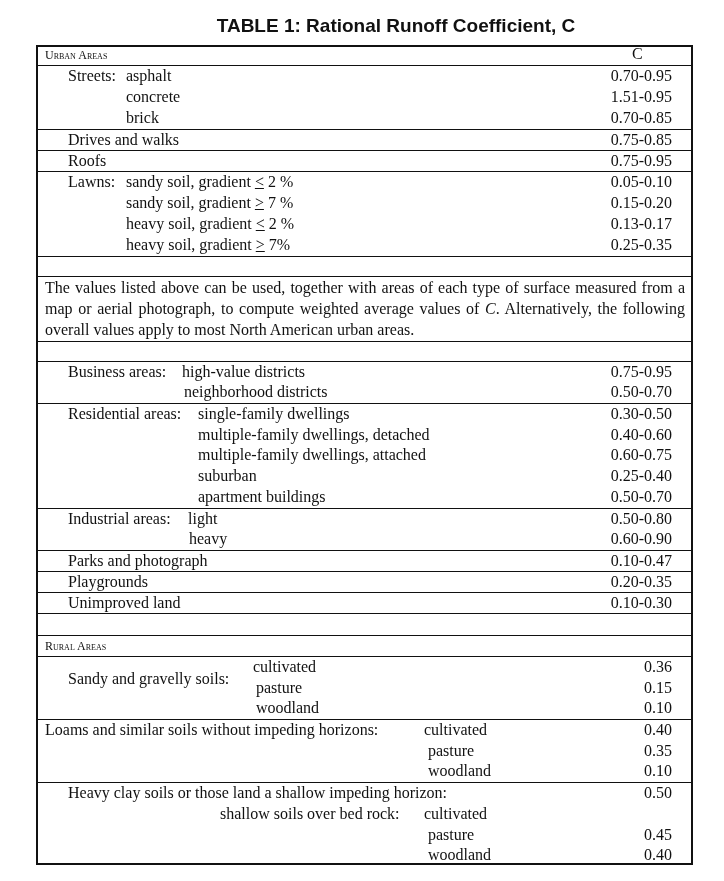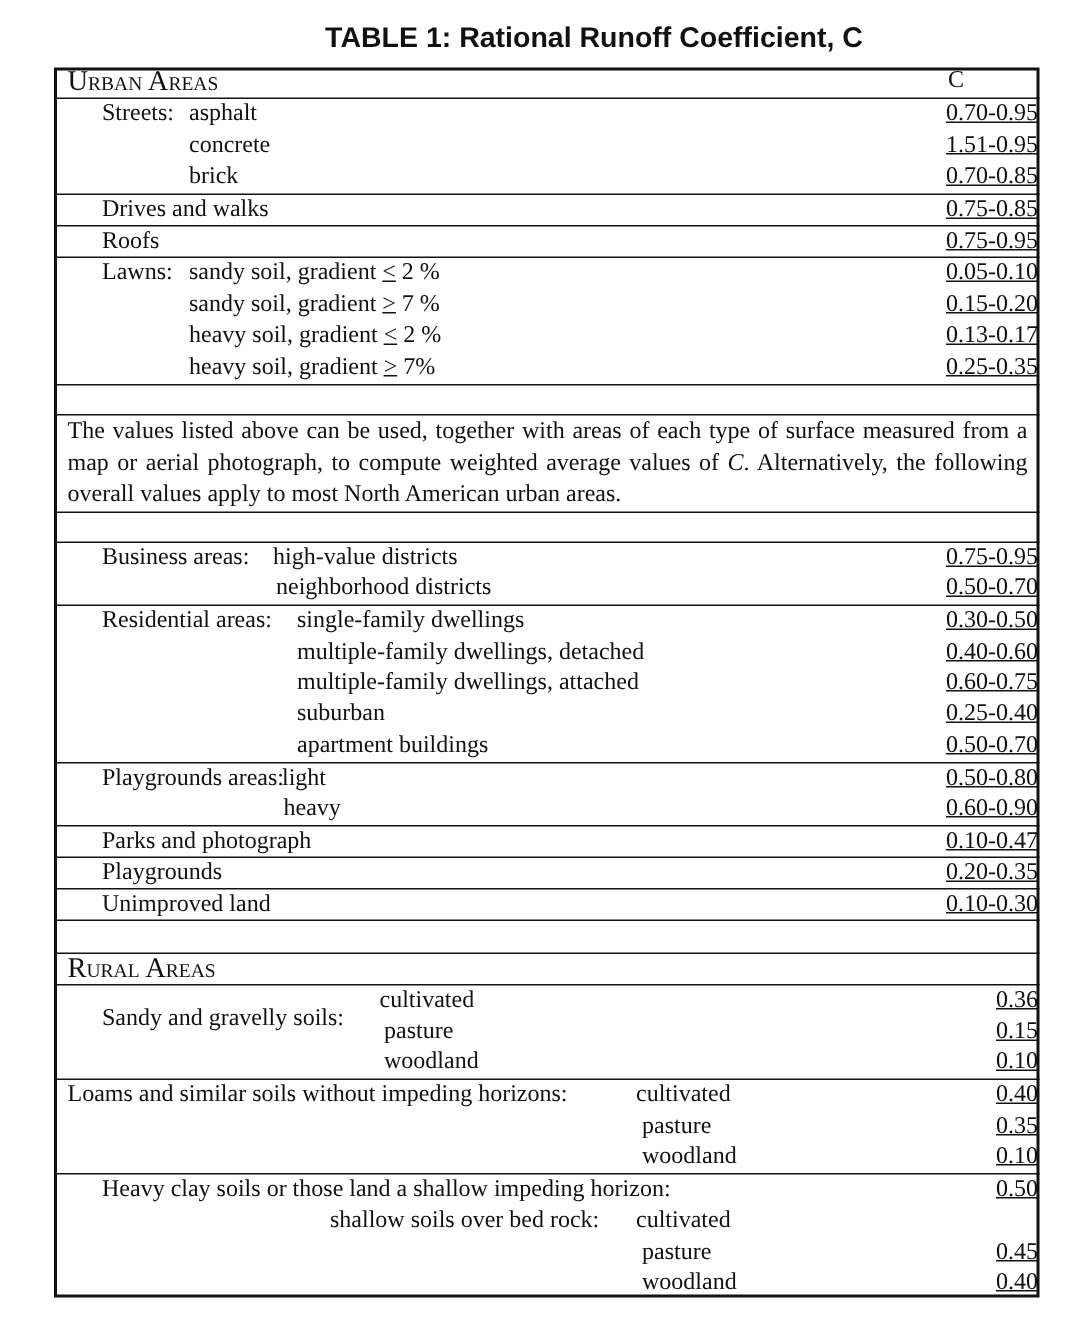--- a/index.html
+++ b/index.html
@@ -14,22 +14,22 @@
     .tbl {
       position: absolute; left: 36px; top: 45px; width: 657px; height: 820px;
       border: 2px solid #111; box-sizing: border-box;
     }
     .hline { position: absolute; left: 36px; width: 657px; height: 0; border-top: 1.5px solid #111; }
     .txt {
       position: absolute; white-space: nowrap;
       font-family: "Liberation Serif", serif; font-size: 16px; color: #111;
       line-height: 20.8px;
     }
-    .num { text-align: right; right: 32px; text-decoration: underline; }
-    .sc { font-variant: small-caps; font-size: 19px; }
+    .num { text-align: right; right: 52px; }
+    .sc { font-variant: small-caps; font-size: 12px; }
     .para {
       position: absolute; left: 45px; width: 640px; top: 277px;
       font-family: "Liberation Serif", serif; font-size: 16px; color: #111;
       line-height: 21px; text-align: justify; text-align-last: left;
     }
     .u { text-decoration: underline; }
   </style>
 </head>
 <body>
 
@@ -105,21 +105,21 @@
   <div class="txt num" style="top:425px">0.40-0.60</div>
   <div class="txt" style="left:198px; top:445px">multiple-family dwellings, attached</div>
   <div class="txt num" style="top:445px">0.60-0.75</div>
   <div class="txt" style="left:198px; top:466px">suburban</div>
   <div class="txt num" style="top:466px">0.25-0.40</div>
   <div class="txt" style="left:198px; top:487px">apartment buildings</div>
   <div class="txt num" style="top:487px">0.50-0.70</div>
 </div>
 
 <div>
-  <div class="txt" style="left:68px; top:509px">Playgrounds areas:</div>
+  <div class="txt" style="left:68px; top:509px">Industrial areas:</div>
   <div class="txt" style="left:188px; top:509px">light</div>
   <div class="txt num" style="top:509px">0.50-0.80</div>
   <div class="txt" style="left:189px; top:529px">heavy</div>
   <div class="txt num" style="top:529px">0.60-0.90</div>
 </div>
 
 <div class="txt" style="left:68px; top:551px">Parks and photograph</div>
 <div class="txt num" style="top:551px">0.10-0.47</div>
 <div class="txt" style="left:68px; top:572px">Playgrounds</div>
 <div class="txt num" style="top:572px">0.20-0.35</div>

